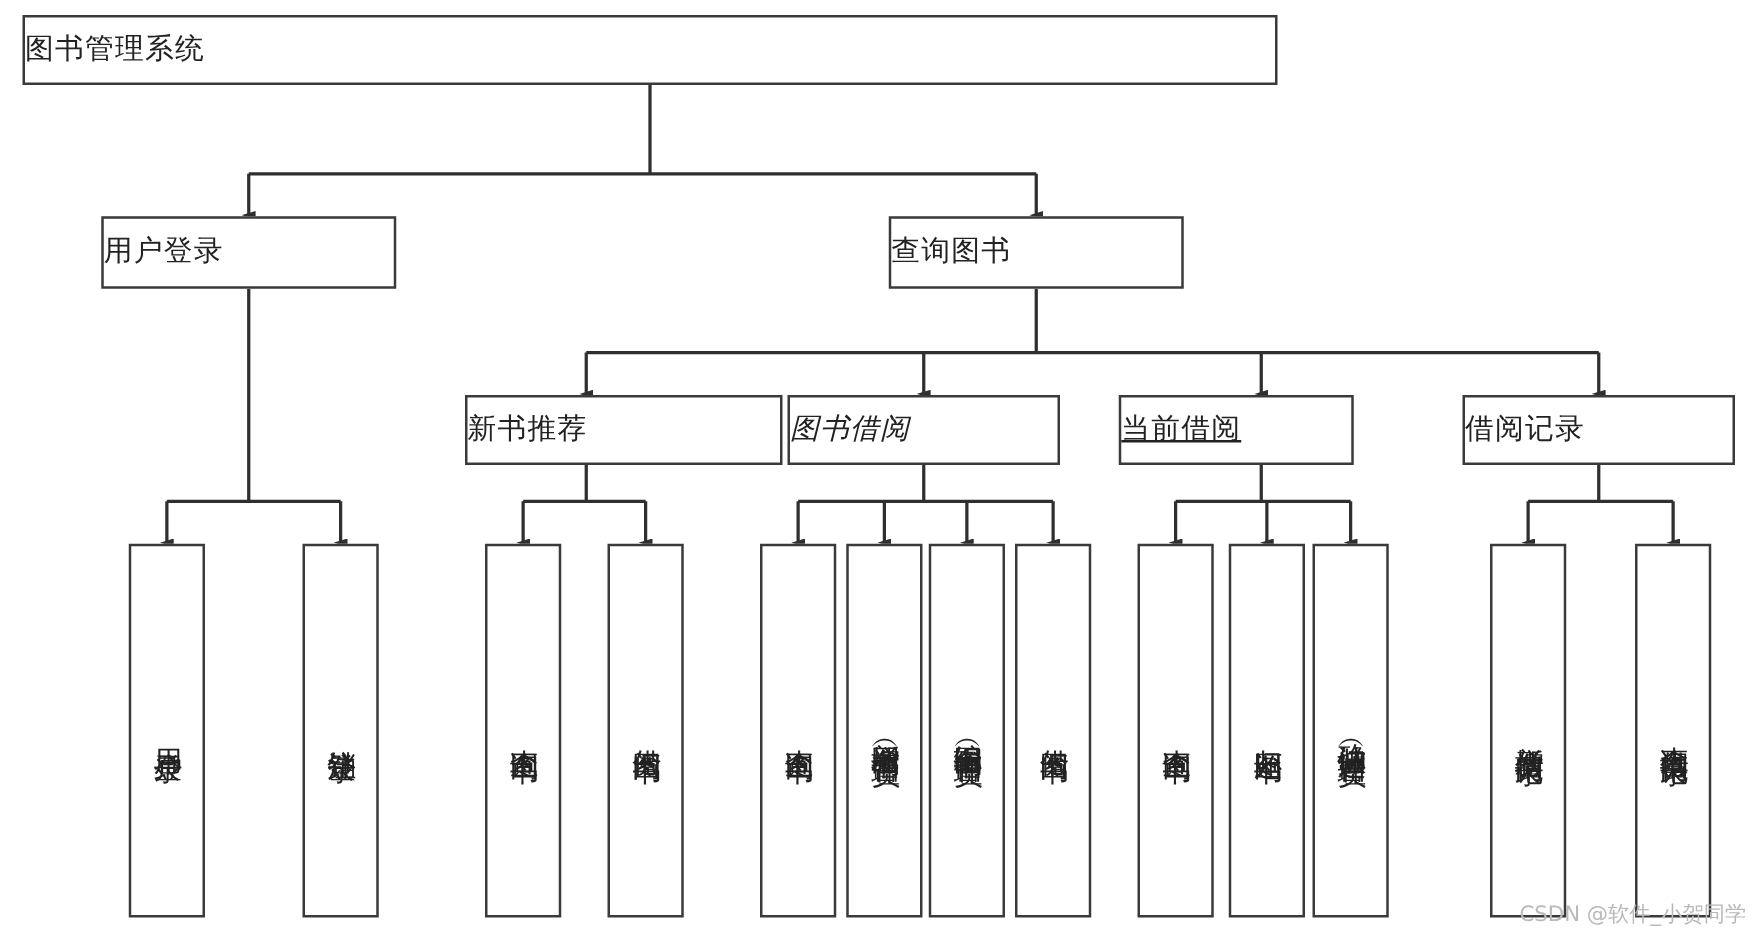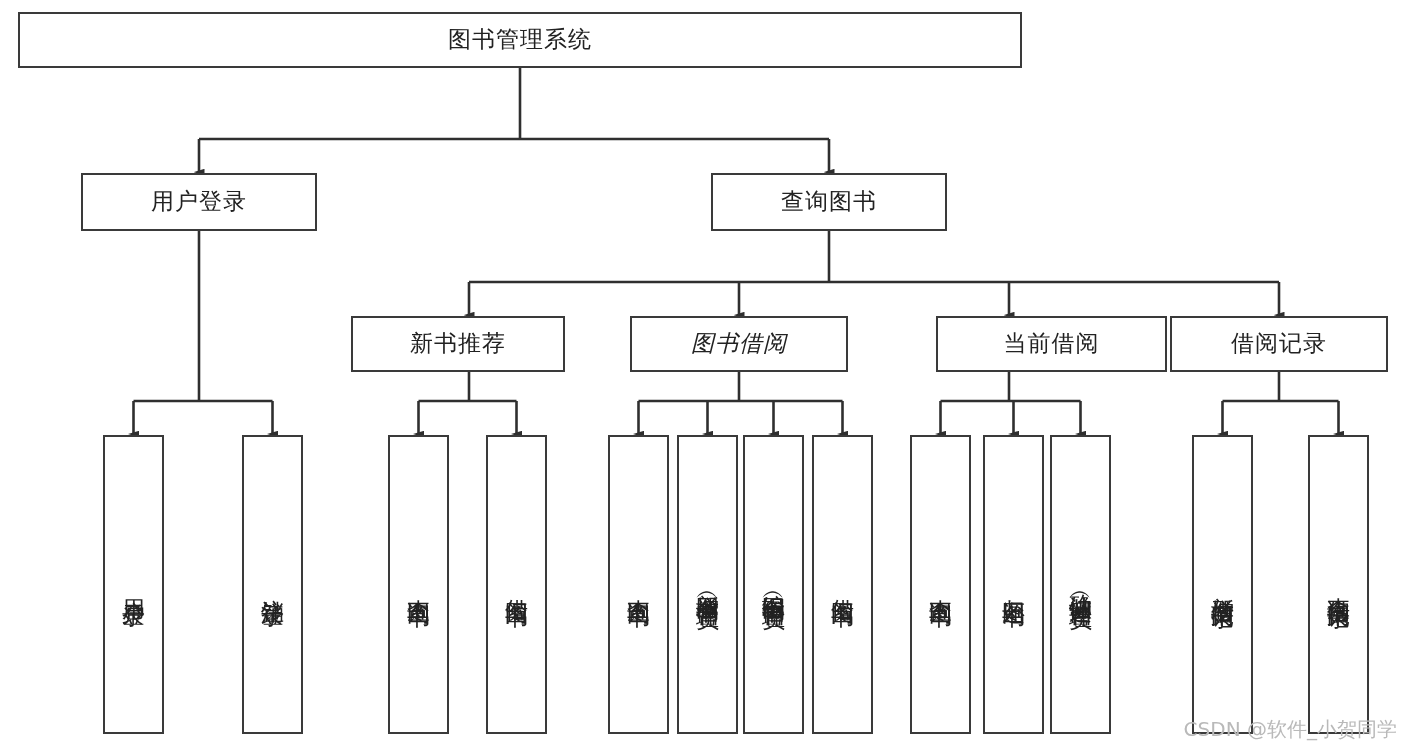--- a/index.html
+++ b/index.html
@@ -23,21 +23,21 @@
     height: 747px;
     pointer-events: none;
   }
   .node {
     position: absolute;
     box-sizing: border-box;
     border: 2.5px solid #3a3a3a;
     background: #ffffff;
     display: flex;
     align-items: center;
-    justify-content: center;
+    justify-content: flex-start;
     color: #222222;
     z-index: 2;
   }
   .node.horizontal {
     font-size: 23px;
     letter-spacing: 1px;
     line-height: 1.2;
   }
   .node.vertical {
     writing-mode: vertical-rl;
@@ -54,21 +54,21 @@
     text-orientation: upright;
     white-space: nowrap;
   }
   .node .label {
     display: block;
   }
   #watermark {
     position: absolute;
     right: 8px;
     bottom: 4px;
-    font-size: 20px;
+    font-size: 17px;
     color: #b9b9b9;
     z-index: 5;
     white-space: nowrap;
   }
 </style>
 </head>
 <body>
 
 <div id="canvas">
 
@@ -118,27 +118,27 @@
   <div id="nodes-layer">
       <div class="node horizontal" style="left: 18px; top: 12px; width: 1004px; height: 56px;">
         <span class="label">图书管理系统</span>
       </div>
       <div class="node horizontal" style="left: 81px; top: 173px; width: 236px; height: 58px;">
         <span class="label">用户登录</span>
       </div>
       <div class="node horizontal" style="left: 711px; top: 173px; width: 236px; height: 58px;">
         <span class="label">查询图书</span>
       </div>
-      <div class="node horizontal" style="left: 351px; top: 316px; width: 214px; height: 56px;">
+      <div class="node horizontal" style="left: 372px; top: 316px; width: 254px; height: 56px;">
         <span class="label">新书推荐</span>
       </div>
       <div class="node horizontal" style="left: 630px; top: 316px; width: 218px; height: 56px; font-style: italic;">
         <span class="label">图书借阅</span>
       </div>
-      <div class="node horizontal" style="left: 936px; top: 316px; width: 231px; height: 56px;">
+      <div class="node horizontal" style="left: 895px; top: 316px; width: 188px; height: 56px; text-decoration: underline;">
         <span class="label">当前借阅</span>
       </div>
       <div class="node horizontal" style="left: 1170px; top: 316px; width: 218px; height: 56px;">
         <span class="label">借阅记录</span>
       </div>
       <div class="node vertical" style="left: 103px; top: 435px; width: 61px; height: 299px;">
         <span class="label">用户登录</span>
       </div>
       <div class="node vertical" style="left: 242px; top: 435px; width: 61px; height: 299px;">
         <span class="label">注销登录</span>

